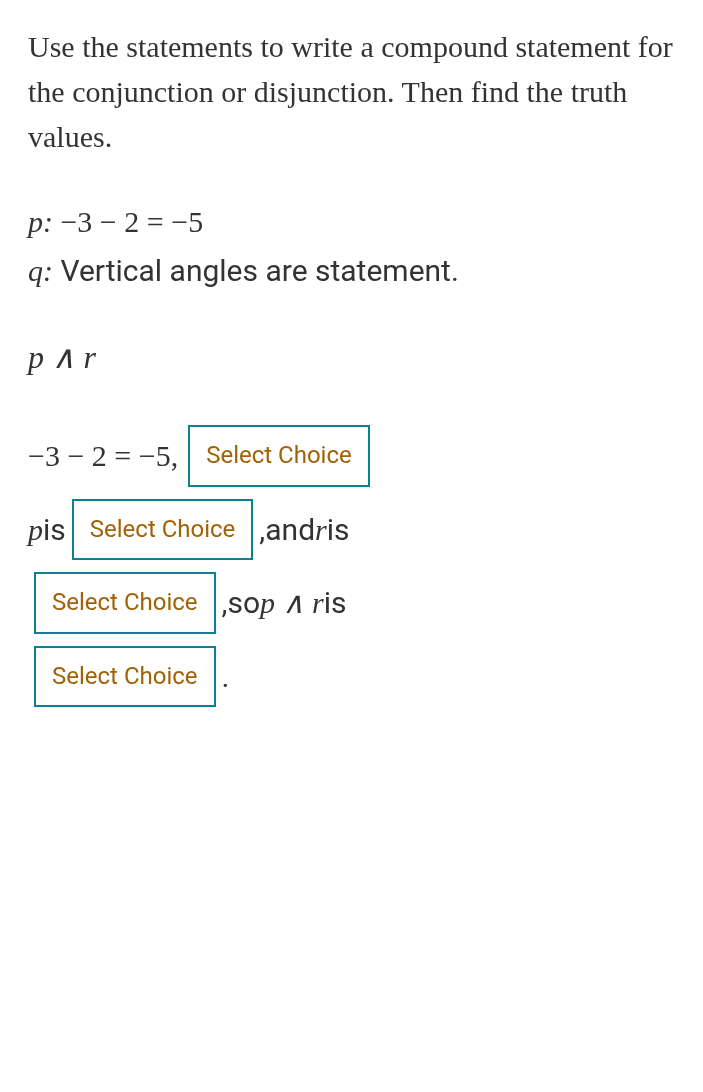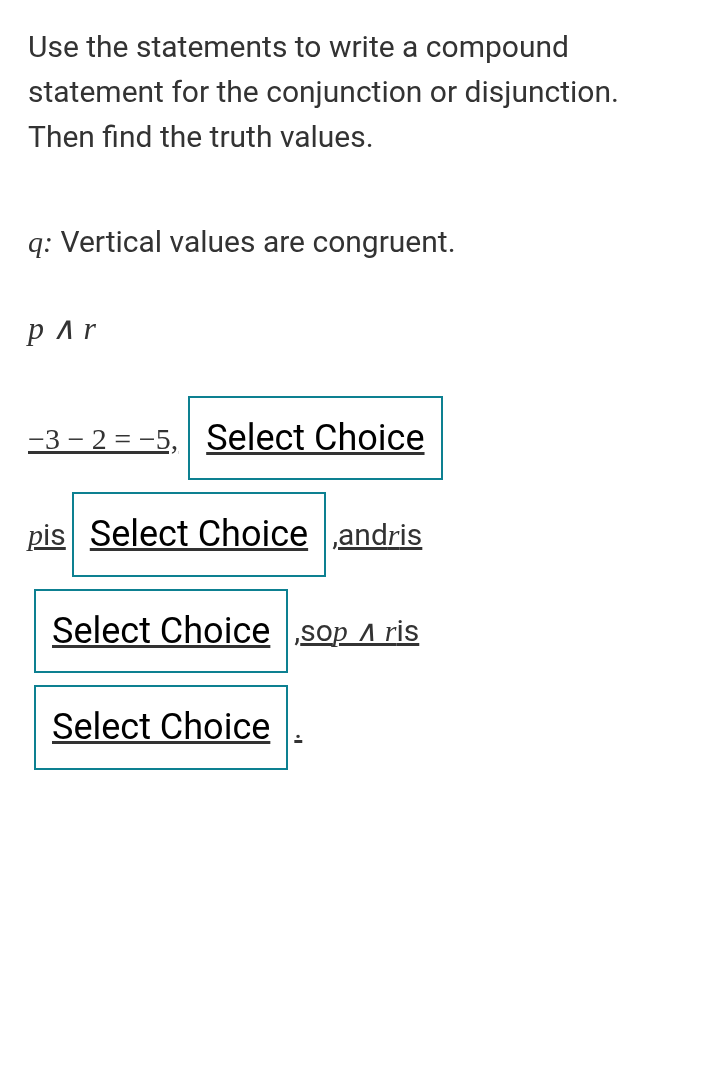--- a/index.html
+++ b/index.html
@@ -11,21 +11,22 @@
       font-family: -apple-system, BlinkMacSystemFont, 'Segoe UI', Roboto, Helvetica, Arial, sans-serif;
       width: 703px;
       height: 1092px;
       padding: 24px 28px;
       color: #333333;
       font-size: 30px;
       line-height: 1.5;
       background: #ffffff;
     }
     .instructions {
-      margin-bottom: 60px;
+      margin-bottom: 40px;
+      font-family: Liberation Serif, serif;
     }
     .statements {
       margin-bottom: 40px;
     }
     .statements > div {
       margin-bottom: 4px;
     }
     .expression {
       margin-bottom: 44px;
       font-style: italic;
@@ -34,54 +35,57 @@
     }
     .italic {
       font-style: italic;
       font-family: Georgia, 'Times New Roman', serif;
     }
     .math {
       font-family: Georgia, 'Times New Roman', serif;
     }
     .answer {
       line-height: 1.9;
-      text-decoration: underline;
     }
     .answer-line {
       display: flex;
       align-items: center;
       flex-wrap: wrap;
       margin-bottom: 12px;
     }
     .choice-box {
       display: inline-flex;
       align-items: center;
       border: 2px solid #0d8091;
-      color: #000000;
+      color: #a16207;
       padding: 6px 16px;
-      font-size: 36px;
+      font-size: 24px;
       margin: 0 6px;
       cursor: pointer;
       background: #ffffff;
       font-family: -apple-system, BlinkMacSystemFont, 'Segoe UI', Roboto, Helvetica, Arial, sans-serif;
       font-style: normal;
     }
     .spacer-text {
       margin-right: 4px;
     }
   </style>
 </head>
 <body>
 
 <div class="instructions">Use the statements to write a compound statement for the conjunction or disjunction. Then find the truth values.</div>
 
 <div class="statements">
   <div>
+    <span class="italic">p:</span>
+    <span class="math">−3 − 2 = −5</span>
+  </div>
+  <div>
     <span class="italic">q:</span>
-    <span>Vertical values are congruent.</span>
+    <span>Vertical angles are statement.</span>
   </div>
 </div>
 
 <div class="expression">p ∧ r</div>
 
 <div class="answer">
   <div class="answer-line">
     <span class="math spacer-text">−3 − 2 = −5,</span>
     <span class="choice-box">Select Choice</span>
   </div>

